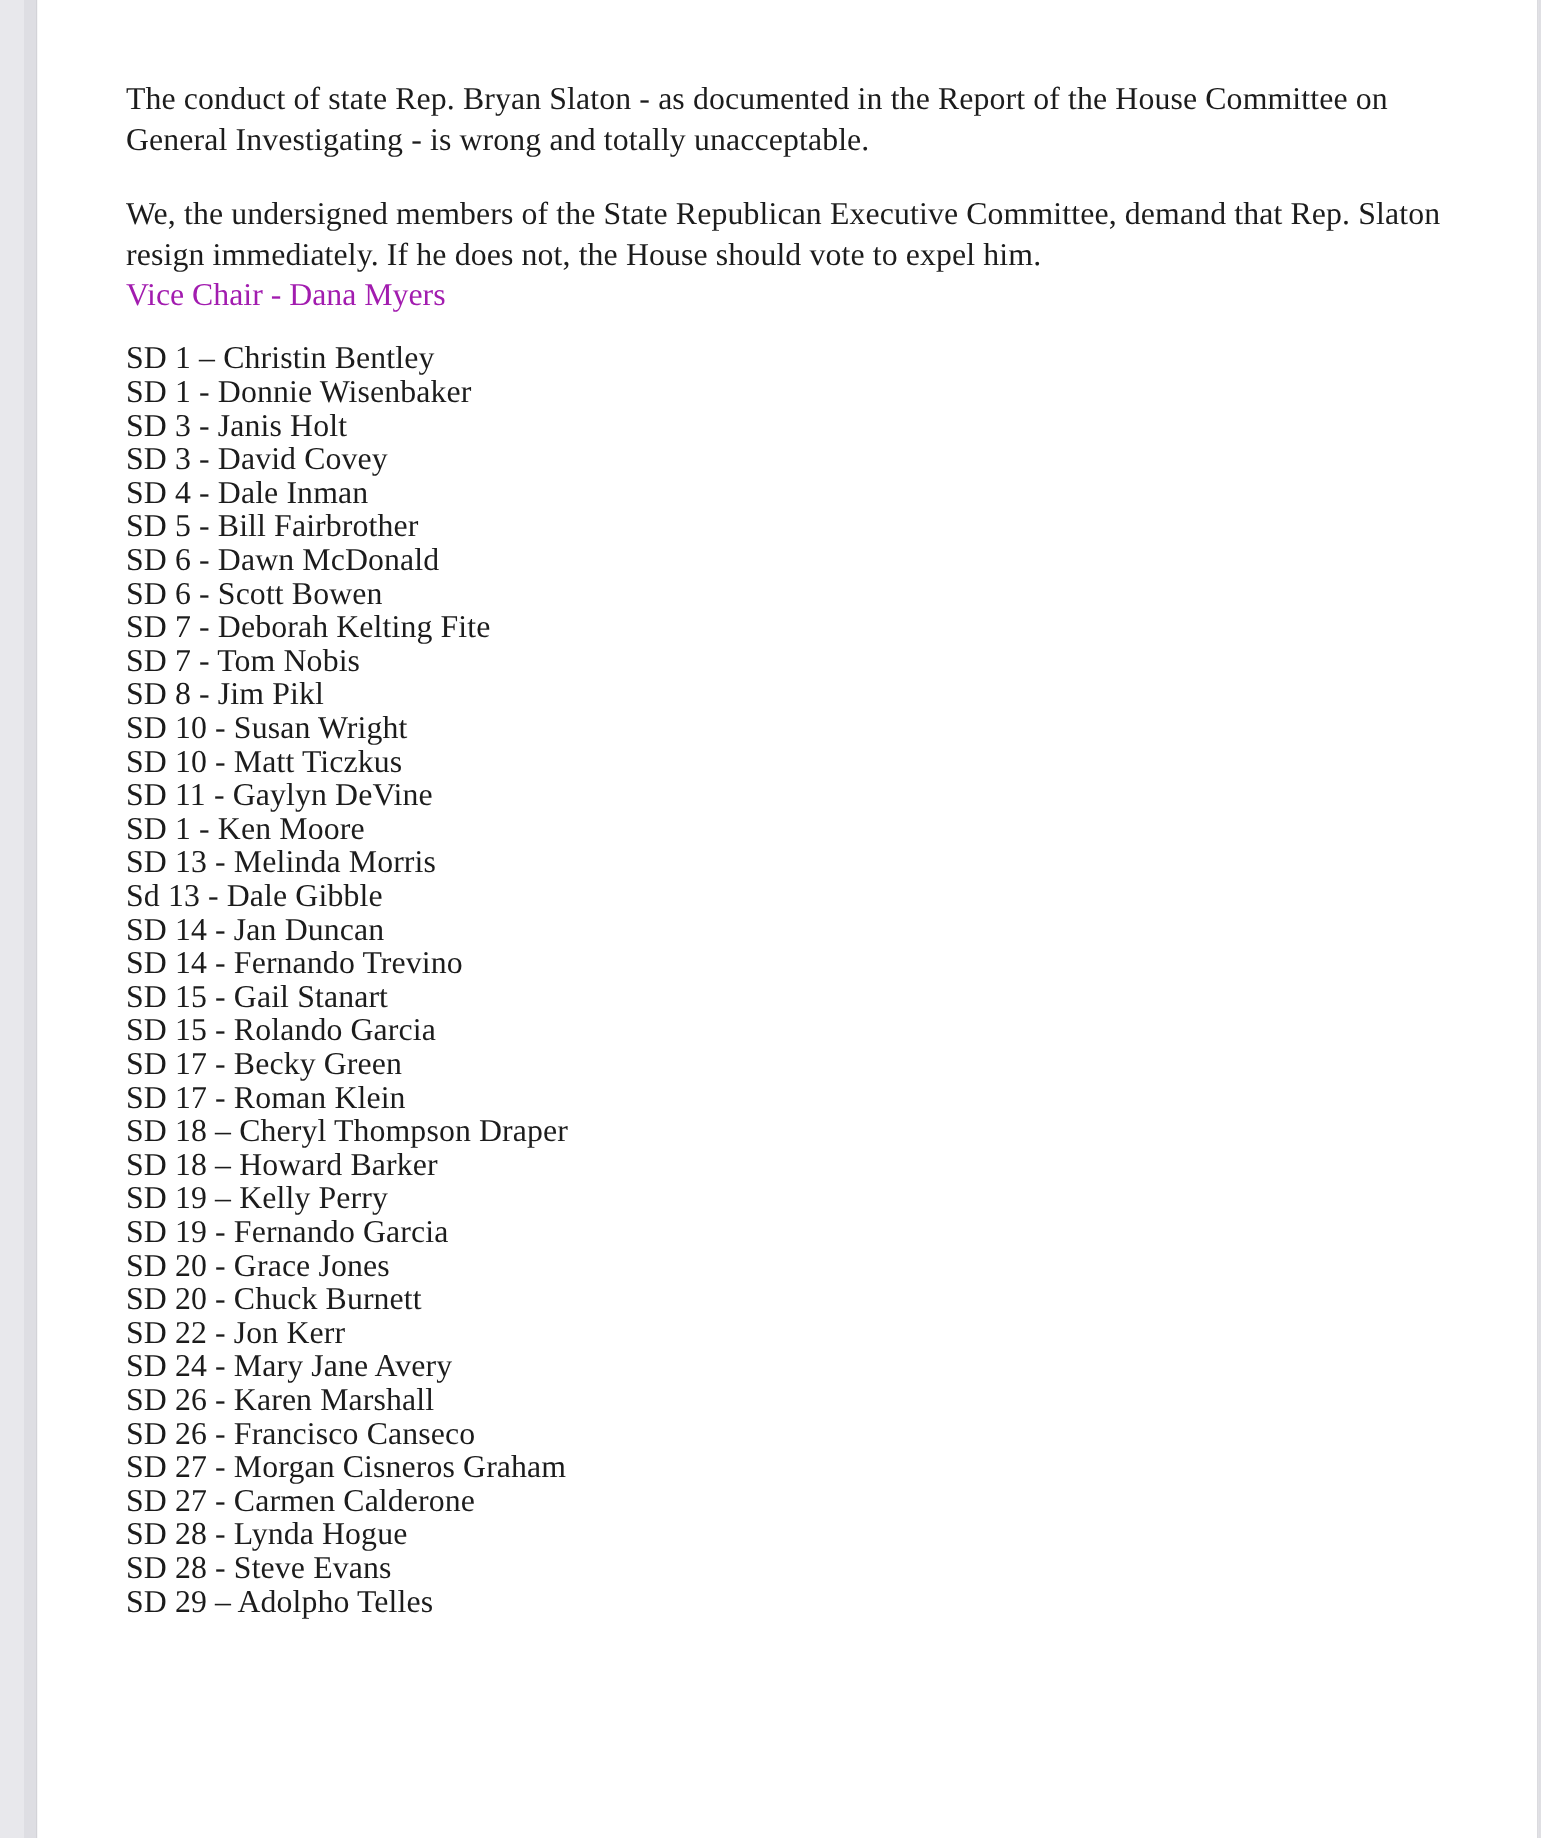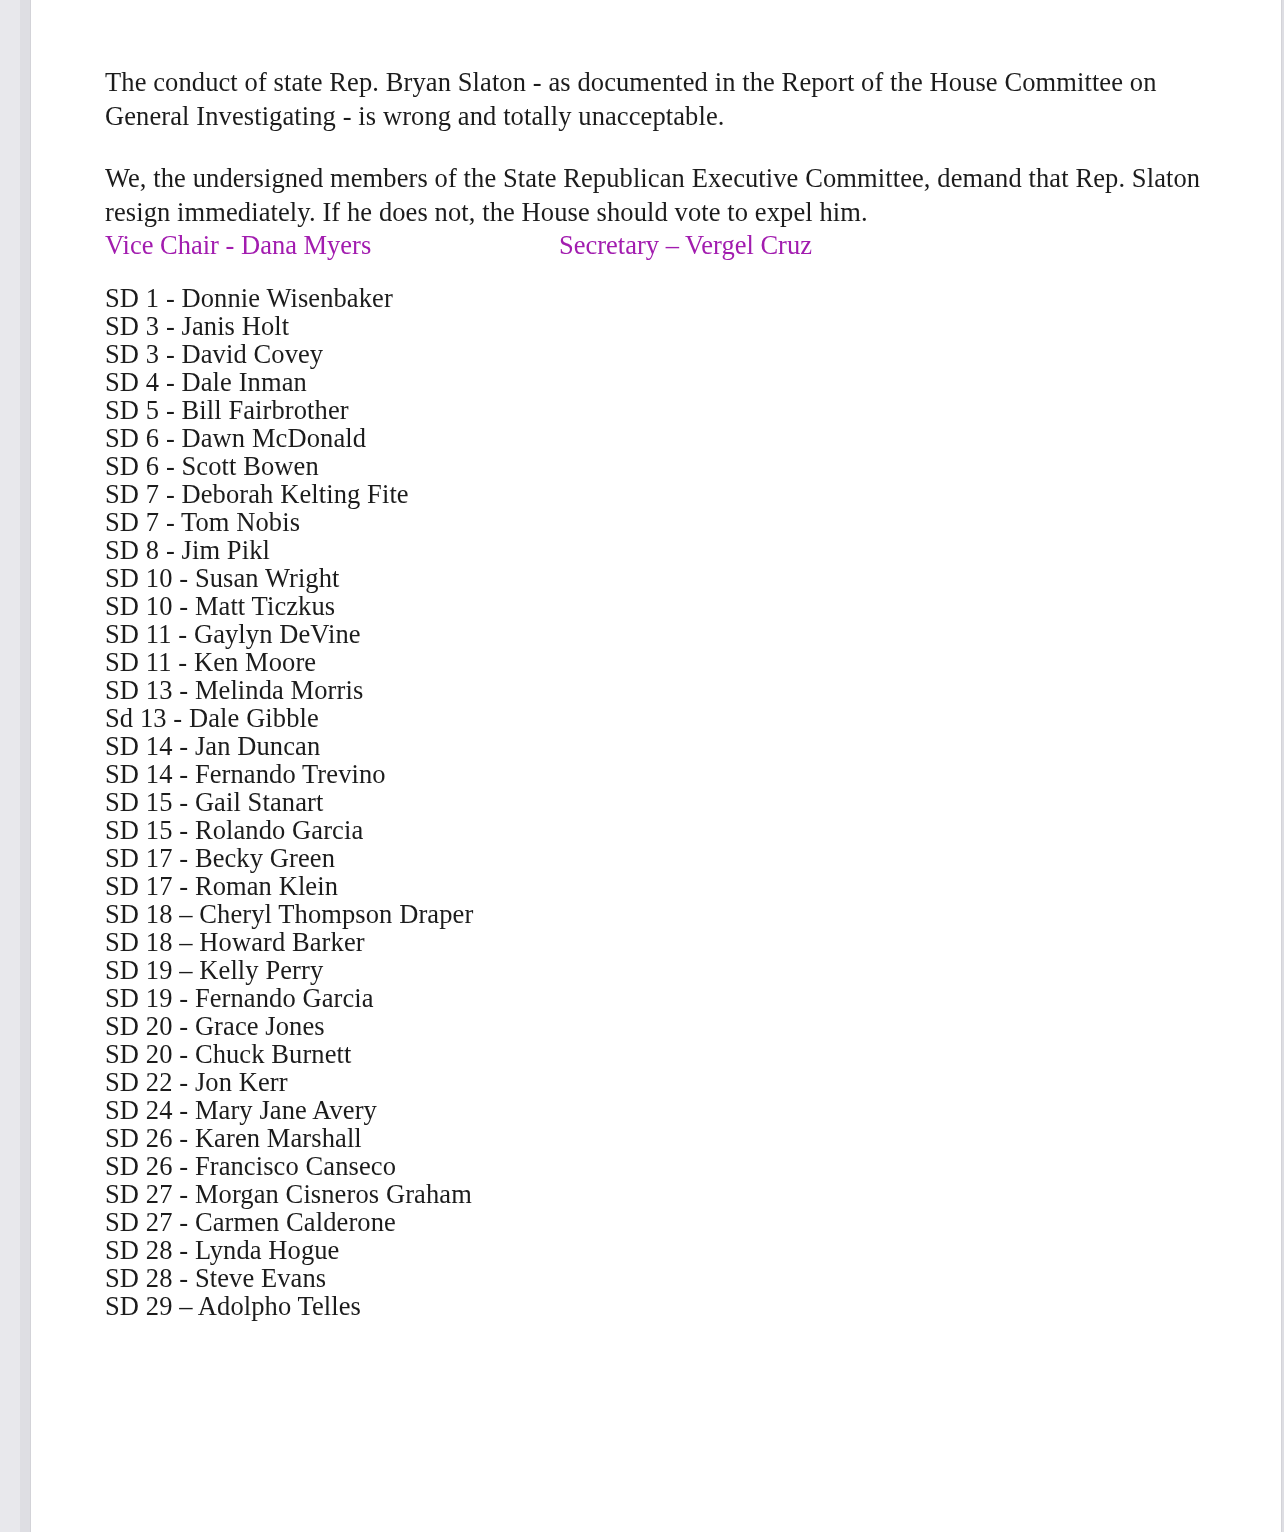--- a/index.html
+++ b/index.html
@@ -96,38 +96,38 @@
 <div class="viewport">
   <div class="page">
     <div class="page-inner">
 
       <p class="para" id="para-intro">The conduct of state Rep. Bryan Slaton - as documented in the Report of the House Committee on General Investigating - is wrong and totally unacceptable.</p>
 
       <p class="para" id="para-demand">We, the undersigned members of the State Republican Executive Committee, demand that Rep. Slaton resign immediately. If he does not, the House should vote to expel him.</p>
 
       <div class="officers">
         <div class="officer" id="officer-vice-chair">Vice Chair - Dana Myers</div>
-        <div class="officer" id="officer-secretary">Secretary – Vergel Cruz</div>
       </div>
 
       <div class="signatories" id="signatory-list">
+          <div class="sig-line">SD 1 – Christin Bentley</div>
           <div class="sig-line">SD 1 - Donnie Wisenbaker</div>
           <div class="sig-line">SD 3 - Janis Holt</div>
           <div class="sig-line">SD 3 - David Covey</div>
           <div class="sig-line">SD 4 - Dale Inman</div>
           <div class="sig-line">SD 5 - Bill Fairbrother</div>
           <div class="sig-line">SD 6 - Dawn McDonald</div>
           <div class="sig-line">SD 6 - Scott Bowen</div>
           <div class="sig-line">SD 7 - Deborah Kelting Fite</div>
           <div class="sig-line">SD 7 - Tom Nobis</div>
           <div class="sig-line">SD 8 - Jim Pikl</div>
           <div class="sig-line">SD 10 - Susan Wright</div>
           <div class="sig-line">SD 10 - Matt Ticzkus</div>
           <div class="sig-line">SD 11 - Gaylyn DeVine</div>
-          <div class="sig-line">SD 11 - Ken Moore</div>
+          <div class="sig-line">SD 1 - Ken Moore</div>
           <div class="sig-line">SD 13 - Melinda Morris</div>
           <div class="sig-line">Sd 13 - Dale Gibble</div>
           <div class="sig-line">SD 14 - Jan Duncan</div>
           <div class="sig-line">SD 14 - Fernando Trevino</div>
           <div class="sig-line">SD 15 - Gail Stanart</div>
           <div class="sig-line">SD 15 - Rolando Garcia</div>
           <div class="sig-line">SD 17 - Becky Green</div>
           <div class="sig-line">SD 17 - Roman Klein</div>
           <div class="sig-line">SD 18 – Cheryl Thompson Draper</div>
           <div class="sig-line">SD 18 – Howard Barker</div>

